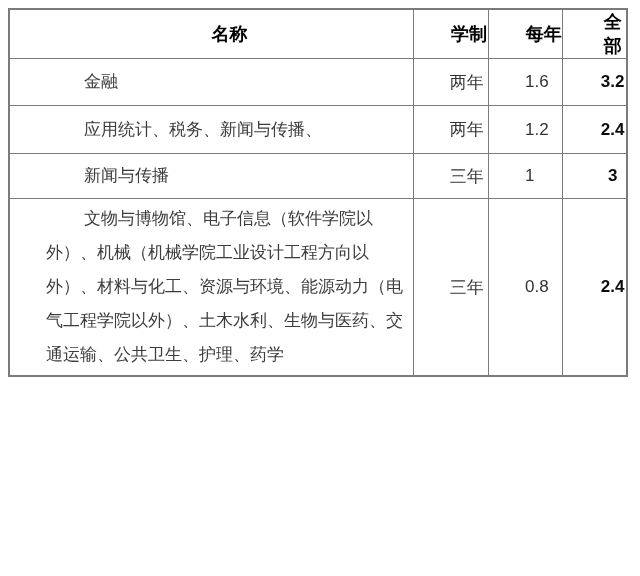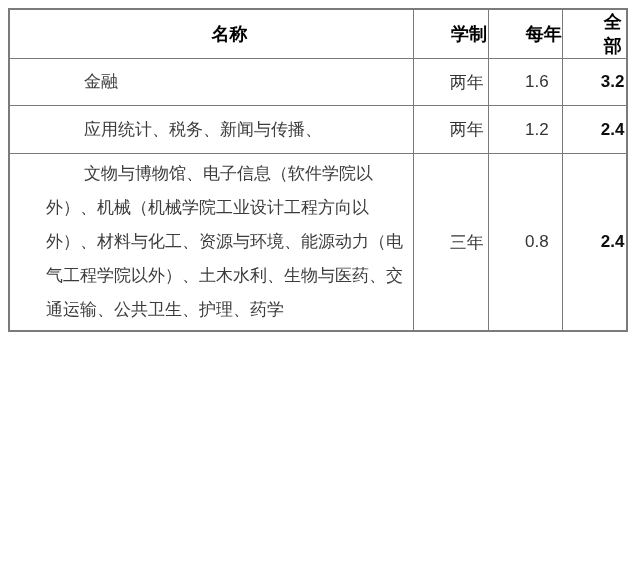--- a/index.html
+++ b/index.html
@@ -91,20 +91,26 @@
       <td class="duration-cell">两年</td>
       <td class="peryear-cell">1.6</td>
       <td class="total-cell">3.2</td>
     </tr>
     <tr class="r-h2">
       <td class="name-cell">应用统计、税务、新闻与传播、</td>
       <td class="duration-cell">两年</td>
       <td class="peryear-cell">1.2</td>
       <td class="total-cell">2.4</td>
     </tr>
+    <tr class="r-h5">
+      <td class="name-cell">新闻与传播</td>
+      <td class="duration-cell">三年</td>
+      <td class="peryear-cell">1</td>
+      <td class="total-cell">3</td>
+    </tr>
     <tr class="r-h6">
       <td class="name-cell">文物与博物馆、电子信息（软件学院以外）、机械（机械学院工业设计工程方向以外）、材料与化工、资源与环境、能源动力（电气工程学院以外）、土木水利、生物与医药、交通运输、公共卫生、护理、药学</td>
       <td class="duration-cell">三年</td>
       <td class="peryear-cell">0.8</td>
       <td class="total-cell">2.4</td>
     </tr>
   </tbody>
 </table>
 
 </body></html>

